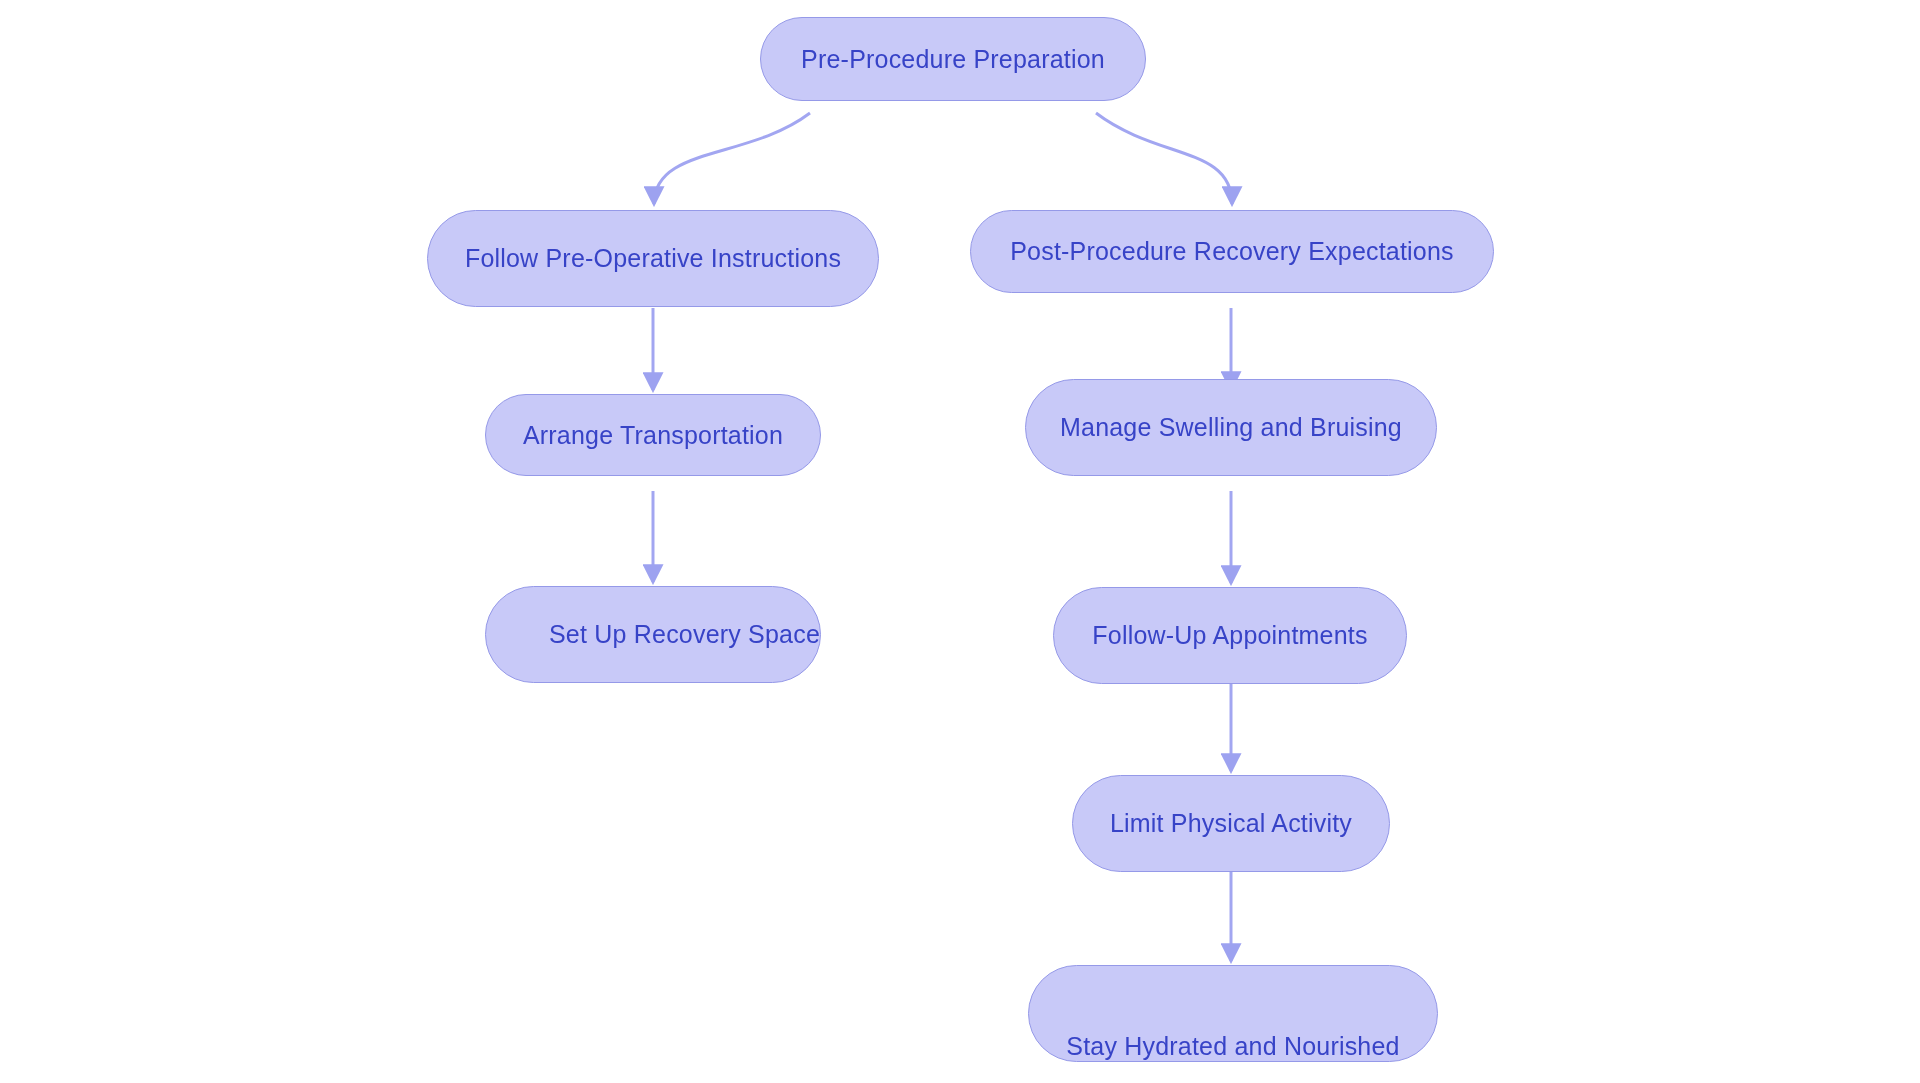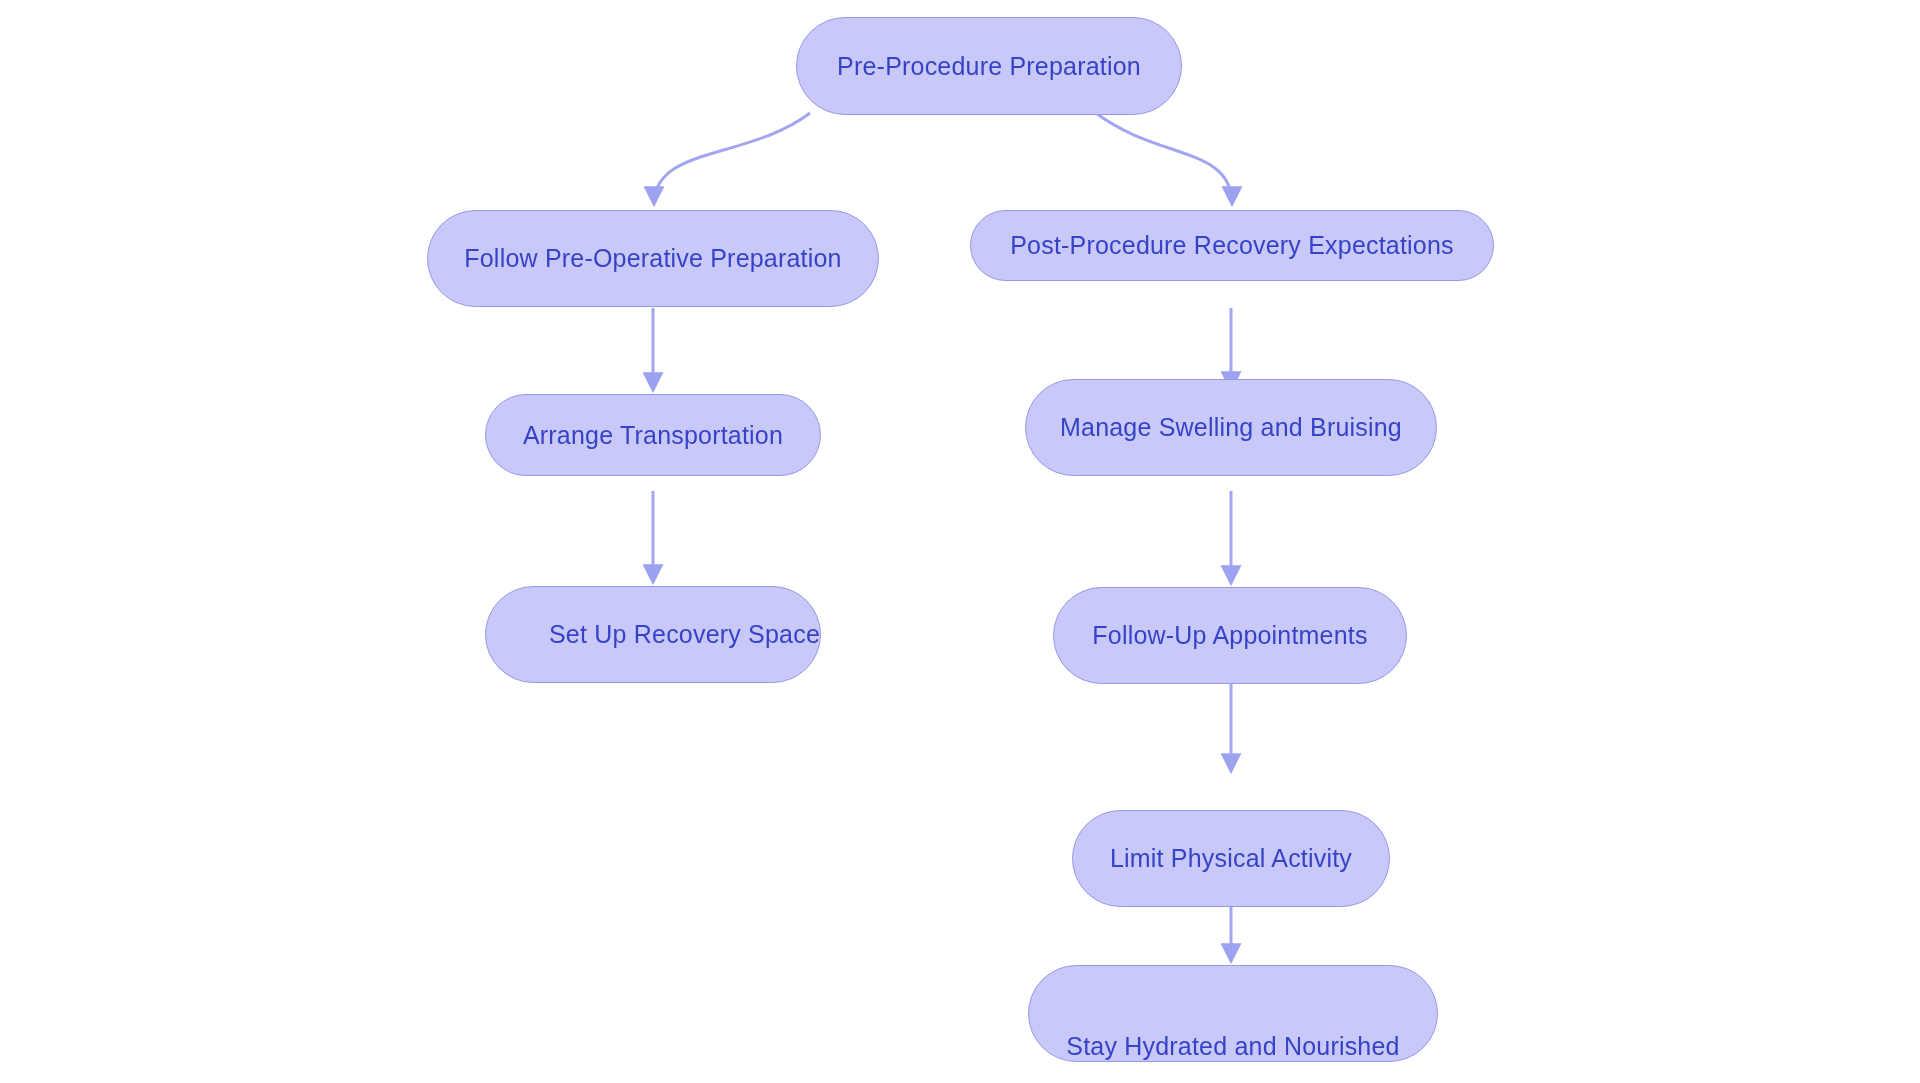--- a/index.html
+++ b/index.html
@@ -40,28 +40,28 @@
     justify-content: center;
     background: var(--node-fill);
     border: 1.5px solid var(--node-border);
     border-radius: 49px;
     color: var(--node-text);
     font-size: 25px;
     letter-spacing: 0.2px;
     white-space: nowrap;
     text-align: center;
   }
-  .n1 { left: 796px;  top: 17px;  width: 386px; height: 98px; }
+  .n1 { left: 760px;  top: 17px;  width: 386px; height: 84px; }
   .n2 { left: 427px;  top: 210px; width: 452px; height: 97px; }
-  .n3 { left: 970px;  top: 210px; width: 524px; height: 71px; }
+  .n3 { left: 970px;  top: 210px; width: 524px; height: 83px; }
   .n4 { left: 485px;  top: 394px; width: 336px; height: 82px; }
   .n5 { left: 1025px; top: 379px; width: 412px; height: 97px; }
   .n6 { left: 485px;  top: 586px; width: 336px; height: 97px; justify-content: flex-end; }
   .n7 { left: 1053px; top: 587px; width: 354px; height: 97px; }
-  .n8 { left: 1072px; top: 775px; width: 318px; height: 97px; margin-top: 35px; }
+  .n8 { left: 1072px; top: 775px; width: 318px; height: 97px; }
   .n9 { left: 1028px; top: 965px; width: 410px; height: 97px; align-items: flex-end; }
 </style>
 </head>
 <body>
 
 <div class="stage">
 
   <svg class="edges" viewBox="0 0 1920 1083" xmlns="http://www.w3.org/2000/svg">
     <defs>
       <marker id="arrowhead" viewBox="0 0 10 10" refX="8.5" refY="5" markerWidth="7" markerHeight="7" orient="auto">
@@ -75,21 +75,21 @@
     <path class="edge" d="M 1231 308 L 1231 389" marker-end="url(#arrowhead)"></path>
     <path class="edge" d="M 1231 491 L 1231 583" marker-end="url(#arrowhead)"></path>
     <path class="edge" d="M 1231 684 L 1231 771" marker-end="url(#arrowhead)"></path>
     <path class="edge" d="M 1231 872 L 1231 961" marker-end="url(#arrowhead)"></path>
   </svg>
 
   <div class="node n1">
     <span>Pre-Procedure Preparation</span>
   </div>
   <div class="node n2">
-    <span>Follow Pre-Operative Preparation</span>
+    <span>Follow Pre-Operative Instructions</span>
   </div>
   <div class="node n3">
     <span>Post-Procedure Recovery Expectations</span>
   </div>
   <div class="node n4">
     <span>Arrange Transportation</span>
   </div>
   <div class="node n5">
     <span>Manage Swelling and Bruising</span>
   </div>

